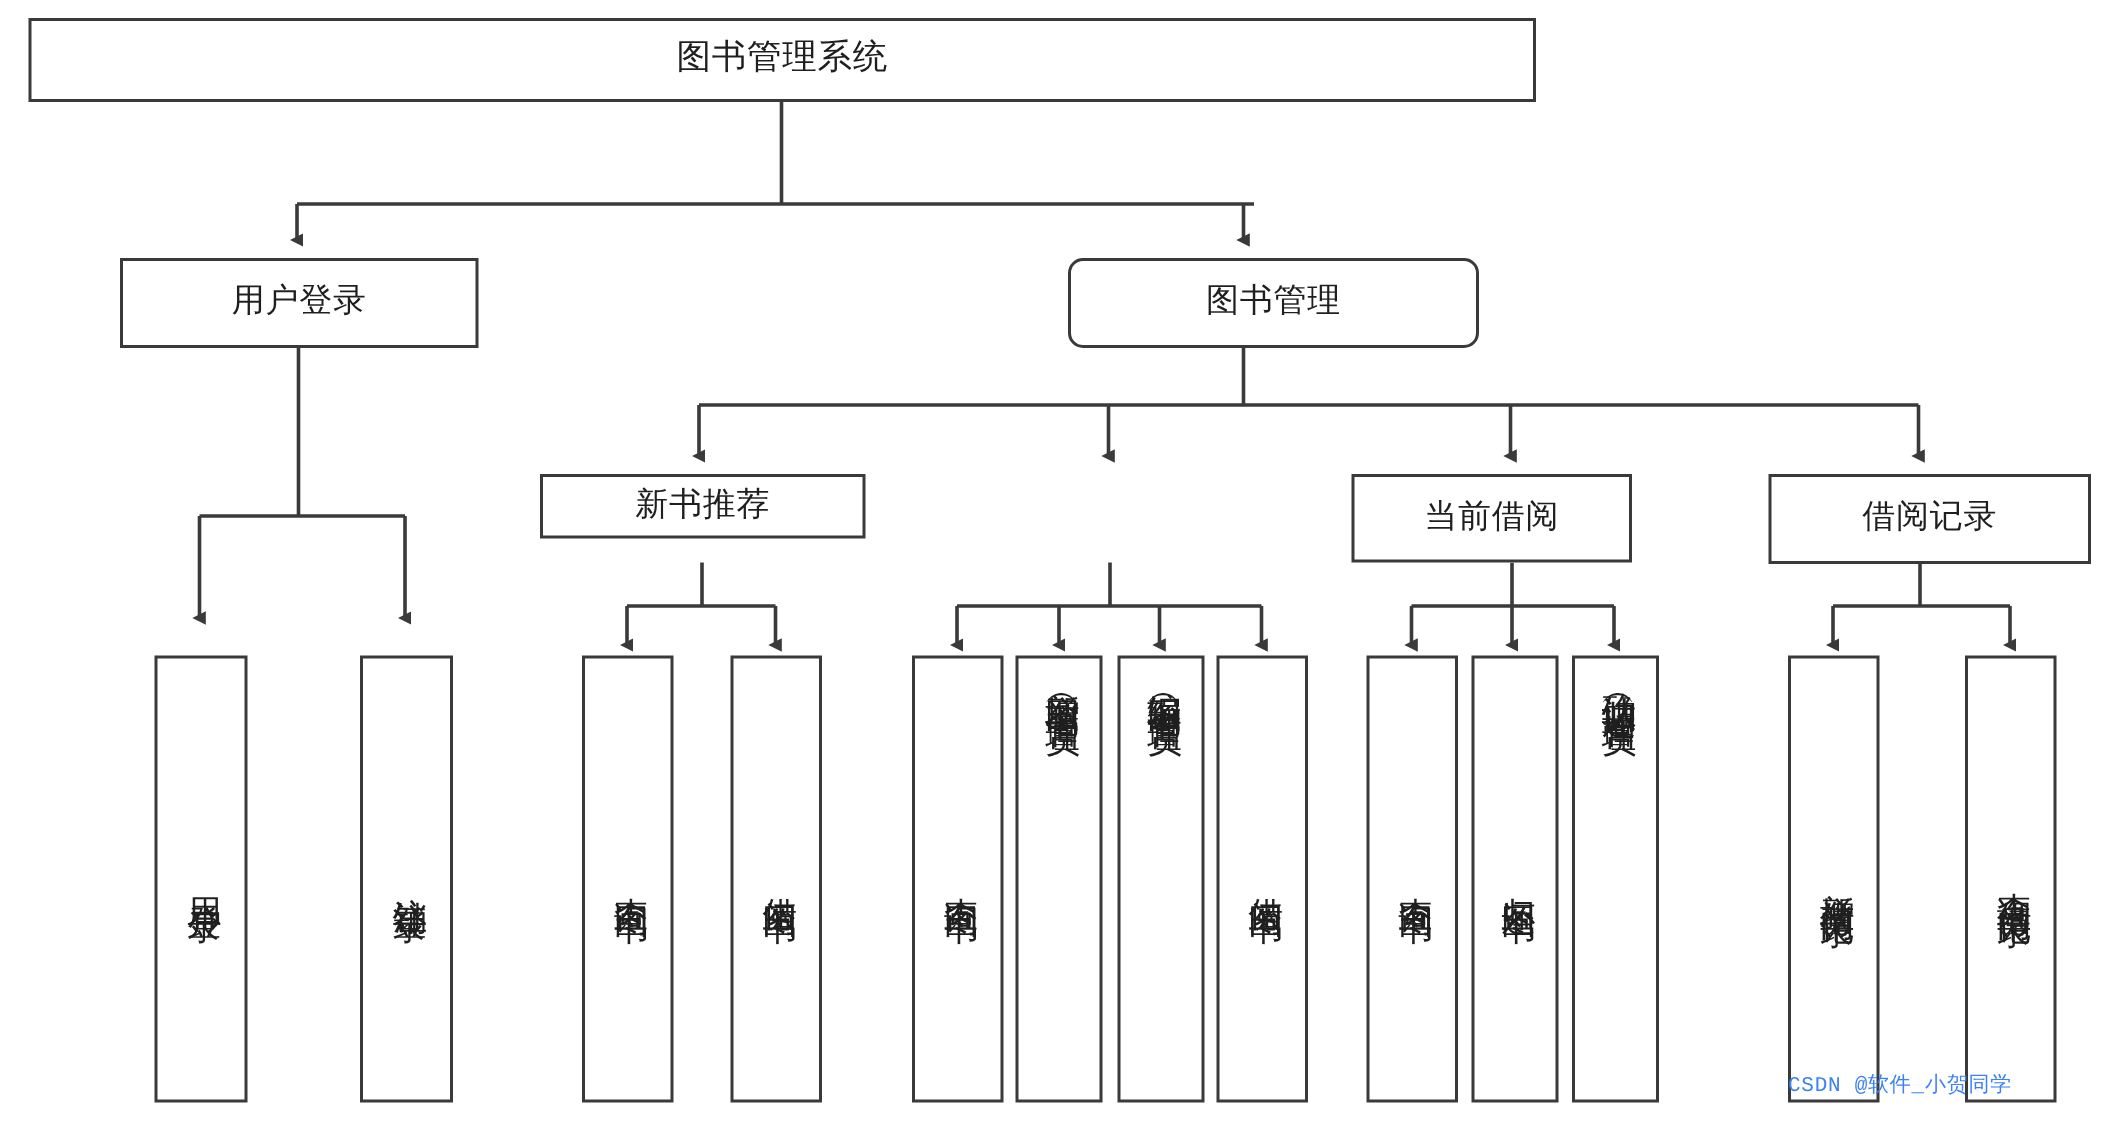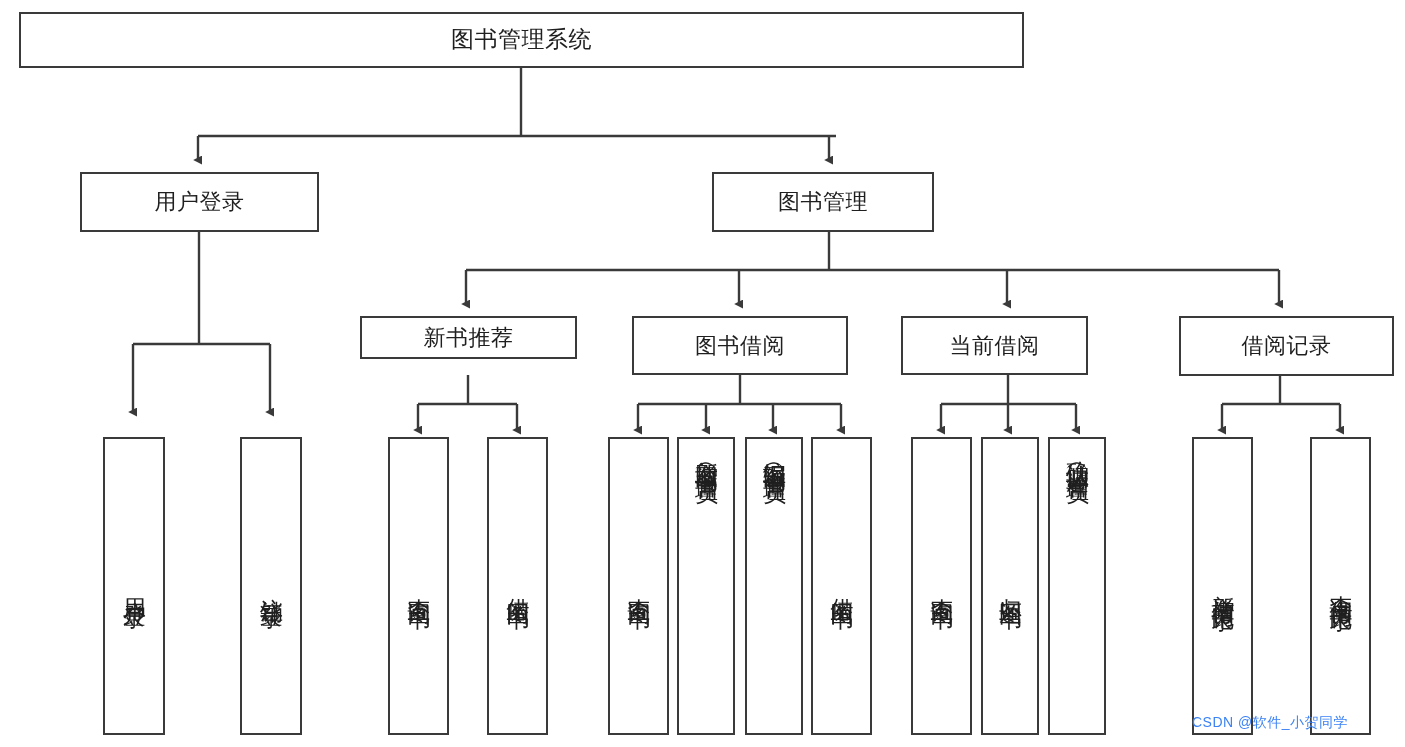--- a/index.html
+++ b/index.html
@@ -10,20 +10,21 @@
   }
   body {
     font-family: "Liberation Sans", "DejaVu Sans", sans-serif;
   }
   #canvas {
     position: relative;
     width: 1405px;
     height: 747px;
     background: #ffffff;
     overflow: hidden;
+    font-family: Liberation Mono, monospace;
   }
   #wires {
     position: absolute;
     left: 0;
     top: 0;
     width: 1405px;
     height: 747px;
     pointer-events: none;
   }
   .node {
@@ -132,31 +133,28 @@
   </svg>
 
   <div class="node lvl0" style="left:19px; top:12px; width:1005px; height:56px;">
     <span class="node-label h-label">图书管理系统</span>
   </div>
 
   <div class="node lvl1" style="left:80px; top:172px; width:239px; height:60px;">
     <span class="node-label h-label">用户登录</span>
   </div>
 
-  <div class="node lvl1" style="left:712px; top:172px; width:222px; height:60px;">
+  <div class="node lvl1" style="left:712px; top:172px; width:274px; height:60px;border-radius:10px;">
     <span class="node-label h-label">图书管理</span>
   </div>
 
   <div class="node lvl2" style="left:360px; top:316px; width:217px; height:43px;">
     <span class="node-label h-label">新书推荐</span>
   </div>
 
-  <div class="node lvl2" style="left:632px; top:316px; width:216px; height:59px;">
-    <span class="node-label h-label">图书借阅</span>
-  </div>
 
   <div class="node lvl2" style="left:901px; top:316px; width:187px; height:59px;">
     <span class="node-label h-label">当前借阅</span>
   </div>
 
   <div class="node lvl2" style="left:1179px; top:316px; width:215px; height:60px;">
     <span class="node-label h-label">借阅记录</span>
   </div>
 
   <div class="node leaf leaf-center" style="left:103px; top:437px; width:62px; height:298px;">

